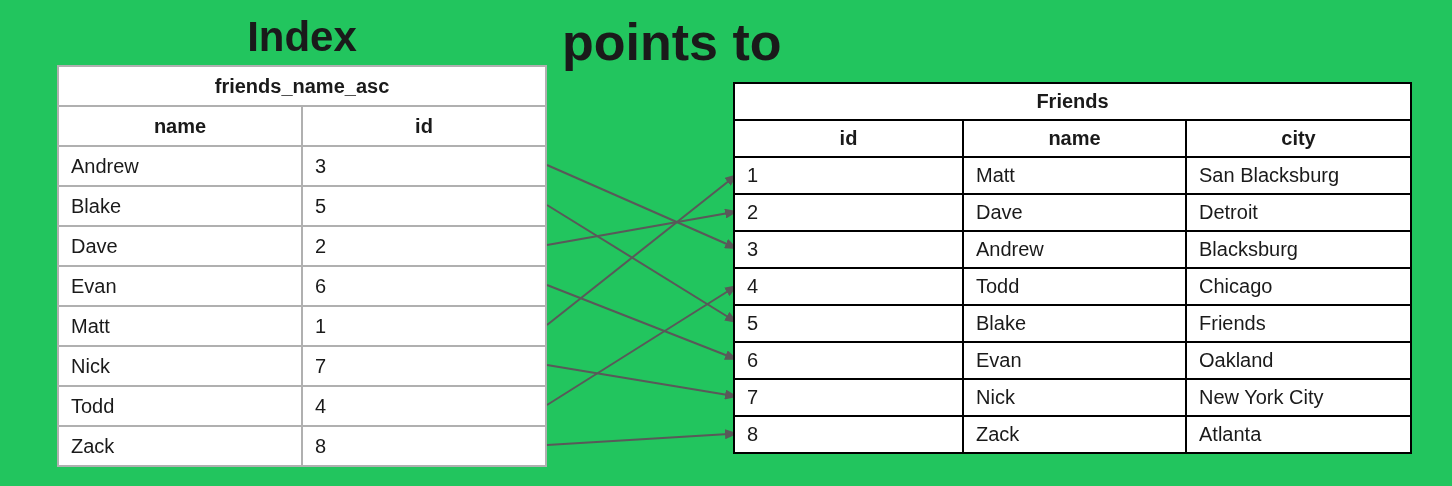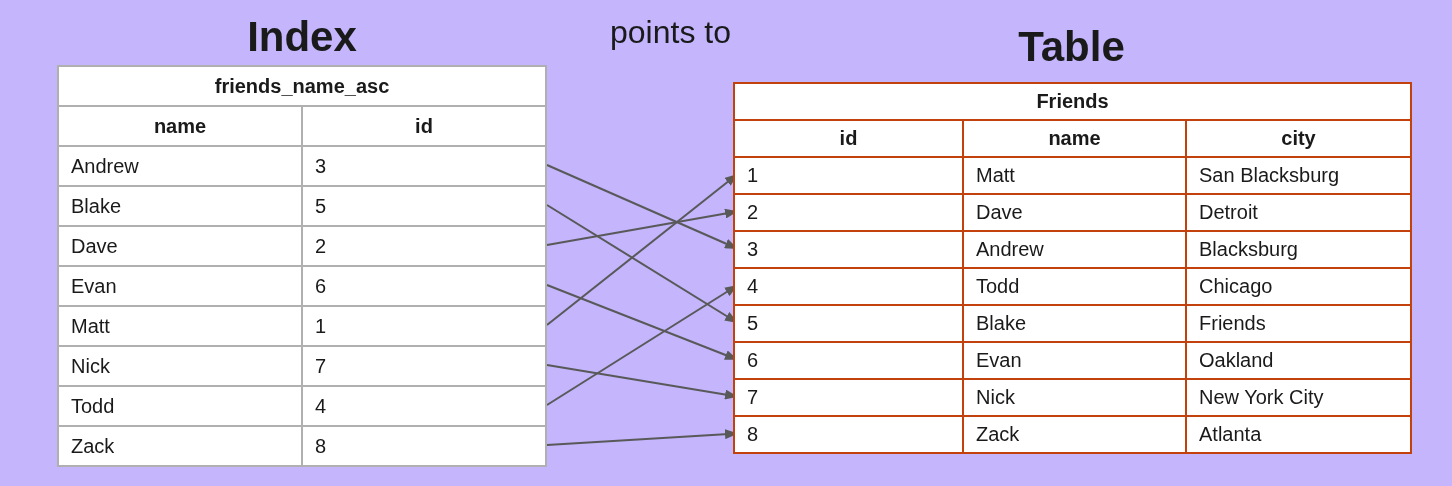--- a/index.html
+++ b/index.html
@@ -6,61 +6,60 @@
     margin: 0;
     padding: 0;
     background: #ffffff;
     font-family: "Liberation Sans", sans-serif;
     color: #1a1a1a;
   }
   #stage {
     position: relative;
     width: 1452px;
     height: 486px;
-    background: #c4b5fd;
+    background: #22c55e;
     overflow: hidden;
   }
   .diagram-title {
     position: absolute;
     font-size: 42px;
     font-weight: bold;
     text-align: center;
     white-space: nowrap;
     line-height: 1;
   }
   #index-title { left: 57px; width: 490px; top: 16px; }
   #table-title { left: 733px; width: 677px; top: 26px; }
   #points-to {
     position: absolute;
     left: 562px;
     top: 16px;
-    font-size: 32px;
-    font-weight: normal;
+    font-size: 52px;
+    font-weight: bold;
     white-space: nowrap;
     line-height: 1;
-    margin-left: 48px;
   }
   table {
     position: absolute;
     border-collapse: collapse;
     table-layout: fixed;
     background: #ffffff;
   }
   #index-table {
     left: 57px;
     top: 65px;
     width: 490px;
   }
   #friends-table {
     left: 733px;
     top: 82px;
     width: 677px;
   }
   #index-table td, #index-table th { border: 2px solid #b0b0b0; margin-top: 20px; }
-  #friends-table td, #friends-table th { border: 2px solid #c2410c; }
+  #friends-table td, #friends-table th { border: 2px solid #000000; }
   td, th {
     font-size: 20px;
     padding: 0 16px 0 12px;
     text-align: left;
     font-weight: normal;
     vertical-align: middle;
     overflow: hidden;
     white-space: nowrap;
   }
   #index-table td, #index-table th { height: 38px; }
@@ -81,21 +80,20 @@
 </style>
 </head>
 <body>
 
 <div id="stage">
 
   <div id="index-title" class="diagram-title">Index</div>
 
   <div id="points-to">points to</div>
 
-  <div id="table-title" class="diagram-title">Table</div>
 
   <svg id="arrows-layer" viewBox="0 0 1452 486" xmlns="http://www.w3.org/2000/svg">
     <defs>
       <marker id="arrowhead" markerWidth="13" markerHeight="10" refX="12" refY="5" orient="auto" markerUnits="userSpaceOnUse">
         <path id="arrowhead-path" d="M0,0 L13,5 L0,10 Z" fill="#595959"></path>
       </marker>
     </defs>
   <line x1="547" y1="165" x2="737" y2="248.5" stroke="#595959" stroke-width="2" marker-end="url(#arrowhead)"></line>
       <line x1="547" y1="205" x2="737" y2="322.5" stroke="#595959" stroke-width="2" marker-end="url(#arrowhead)"></line>
       <line x1="547" y1="245" x2="737" y2="211.5" stroke="#595959" stroke-width="2" marker-end="url(#arrowhead)"></line>

